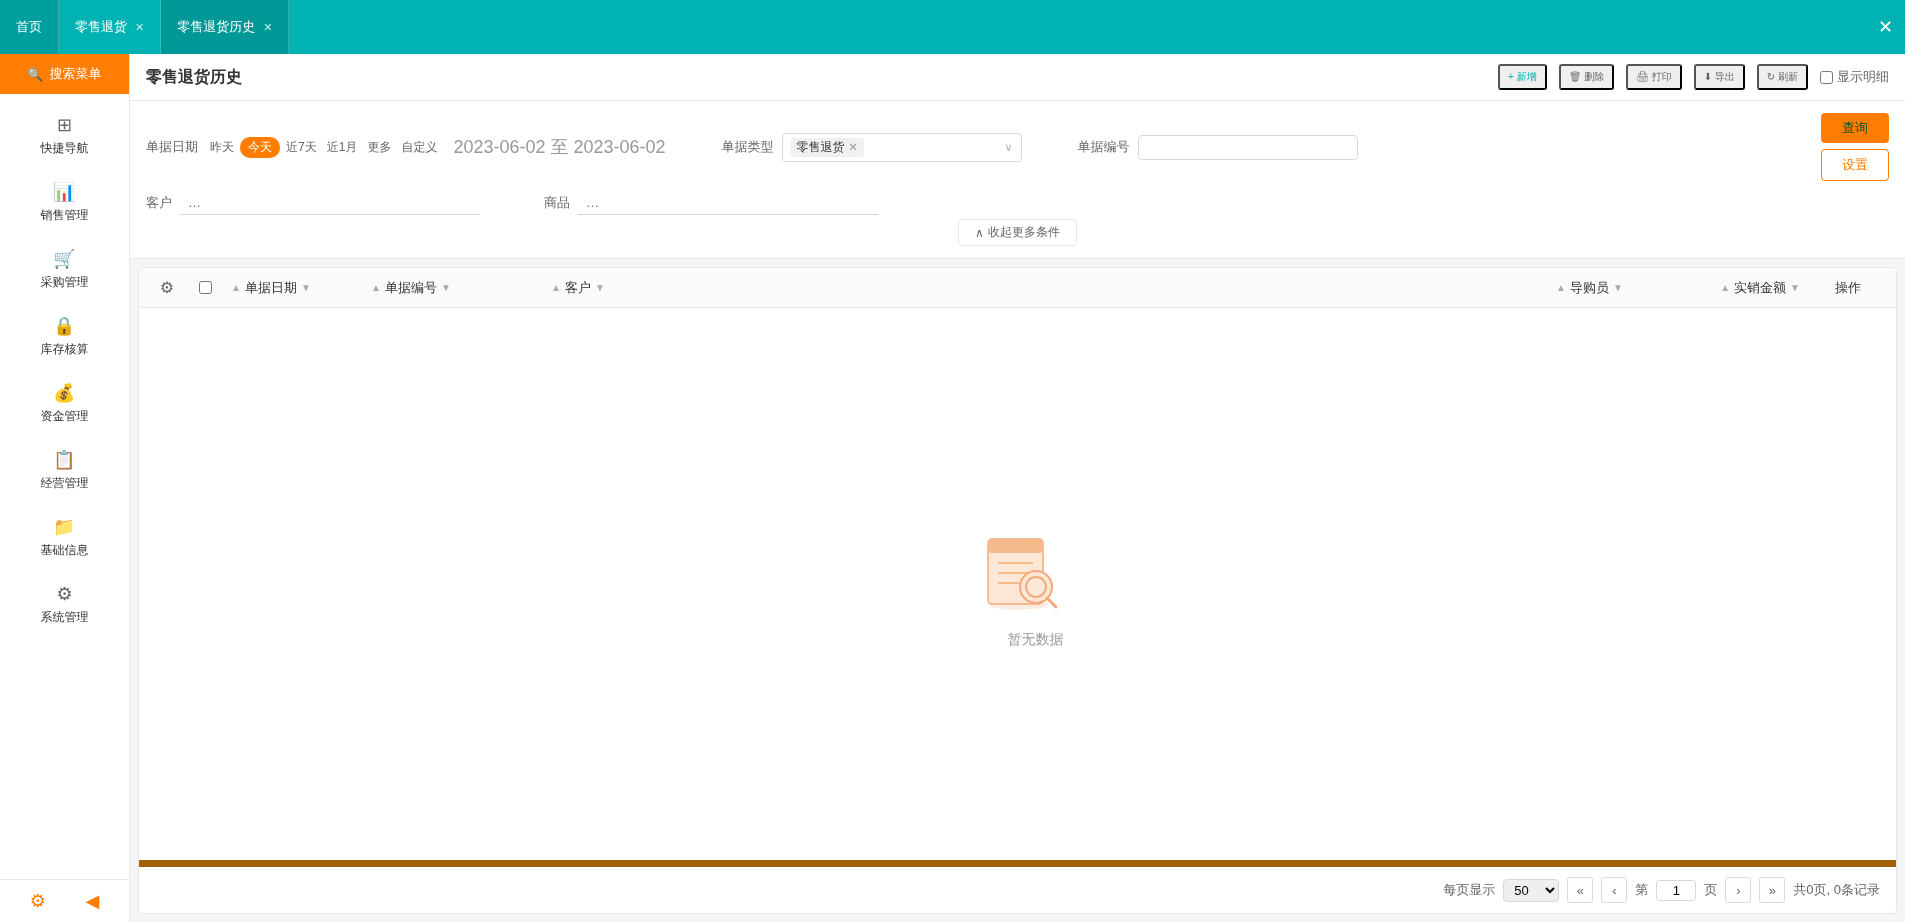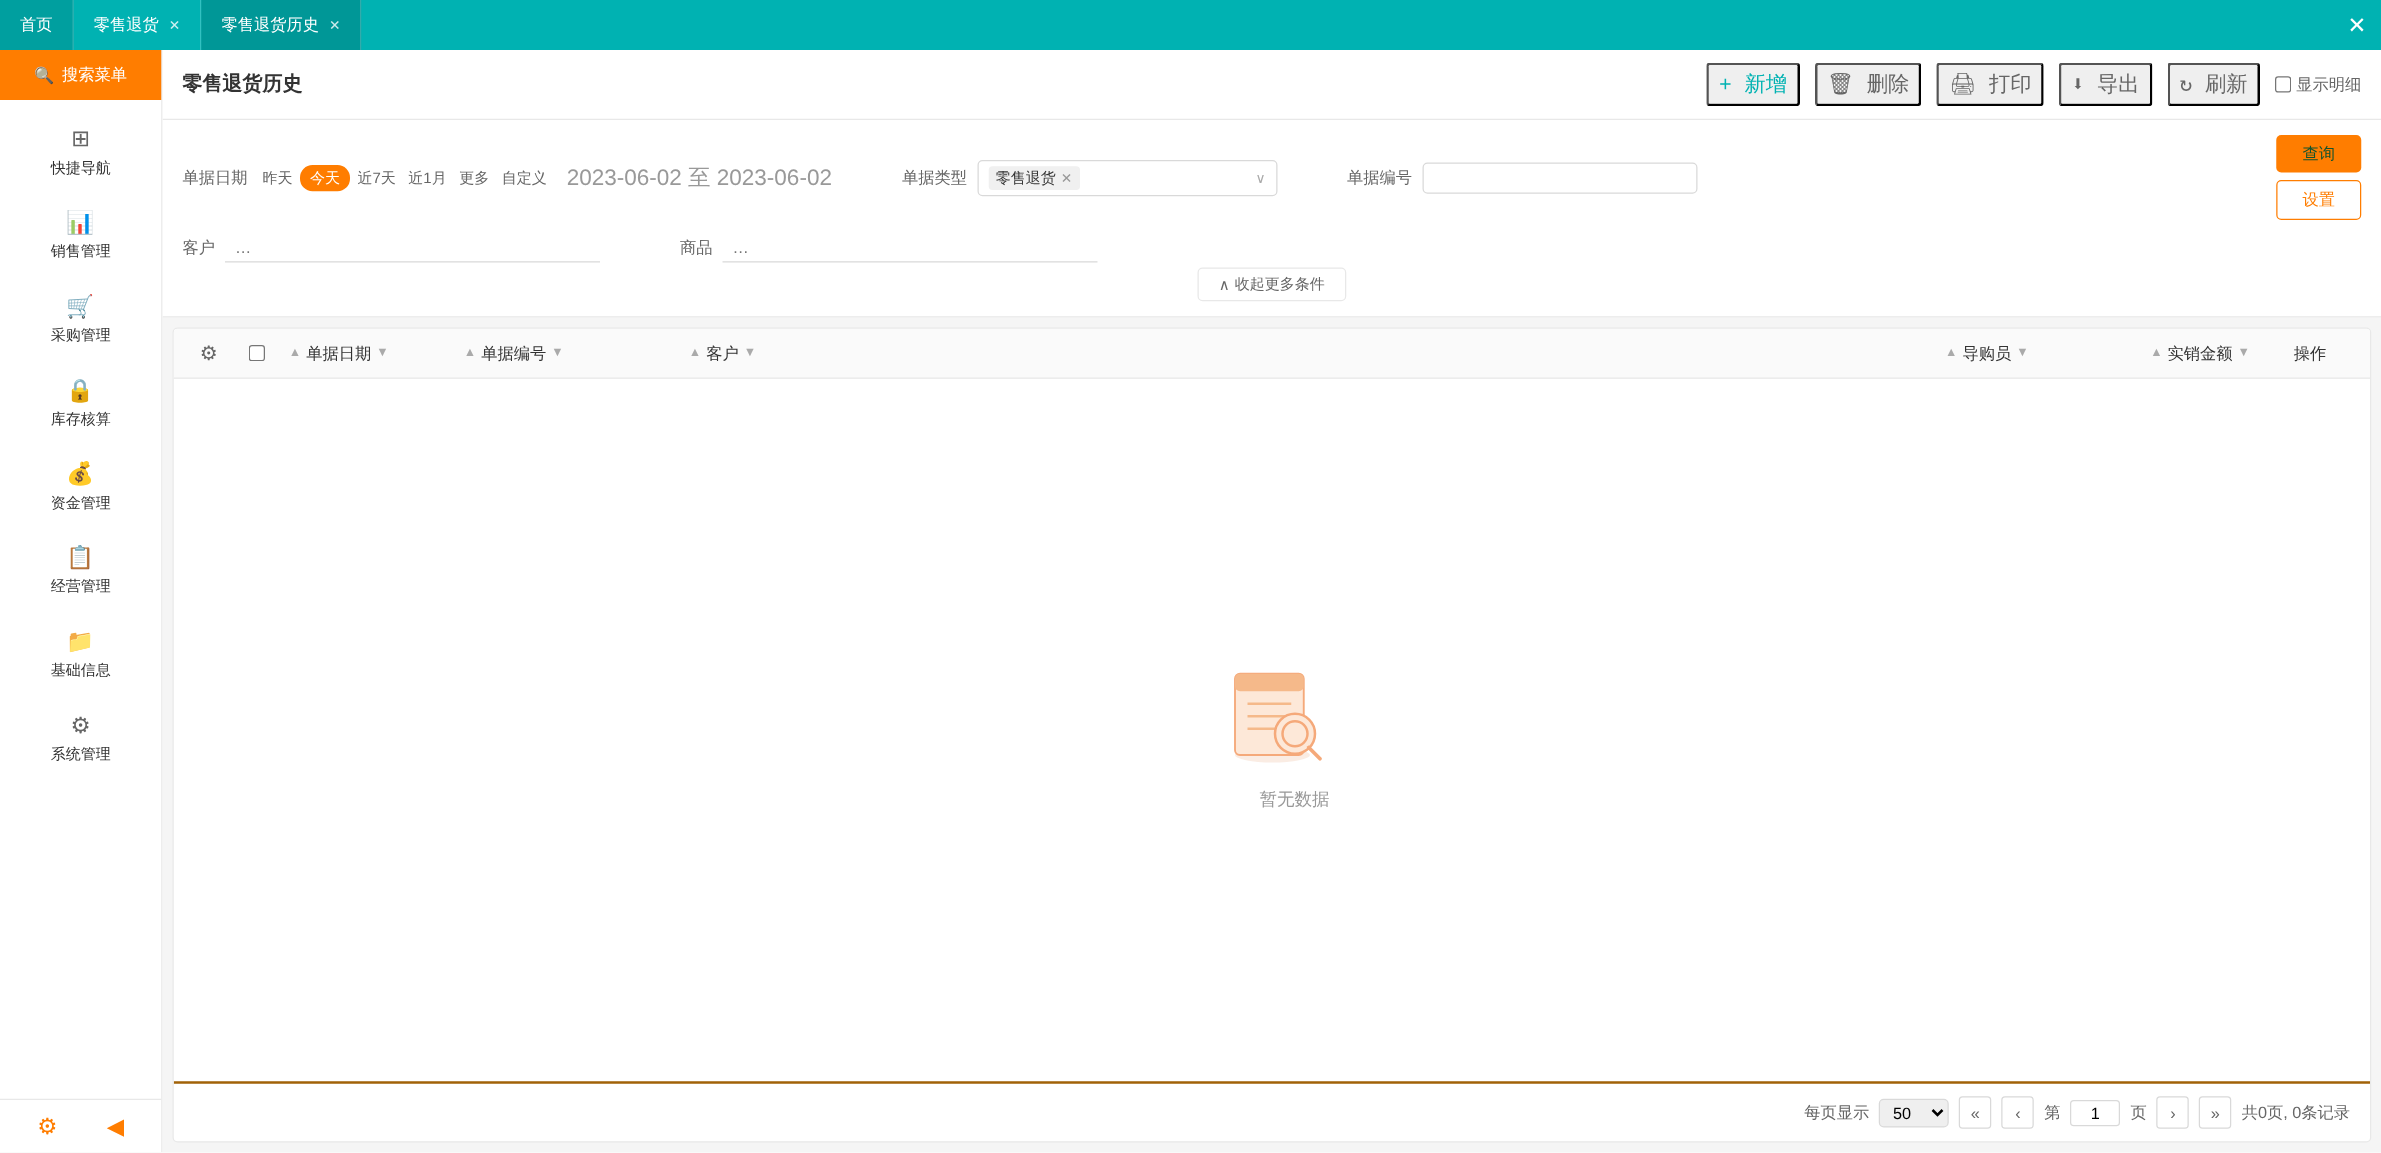--- a/index.html
+++ b/index.html
@@ -1,20 +1,20 @@
 <!DOCTYPE html>
 <html><head>
   <meta charset="utf-8">
   <style>
     * { box-sizing: border-box; margin: 0; padding: 0; font-family: 'Microsoft YaHei', Arial, sans-serif; }
     body { display: flex; flex-direction: column; height: 922px; width: 1905px; overflow: hidden; background: #f5f5f5; }
 
     
     .top-bar {
-      height: 40px;
+      height: 54px;
       background: #00b2b2;
       display: flex;
       align-items: center;
       padding: 0 0;
       flex-shrink: 0;
     }
     .top-bar-tabs {
       display: flex;
       align-items: stretch;
       height: 100%;
@@ -136,26 +136,25 @@
     }
     .toolbar {
       display: flex;
       align-items: center;
       gap: 12px;
     }
     .toolbar-btn {
       display: flex;
       align-items: center;
       gap: 4px;
-      font-size: 17px;
+      font-size: 10px;
       color: #666;
       cursor: pointer;
       padding: 4px 8px;
       border-radius: 3px;
-      font-family: Liberation Mono, monospace;
     }
     .toolbar-btn.add { color: #00b2b2; }
     .toolbar-btn.delete { color: #666; }
     .show-detail-label {
       display: flex;
       align-items: center;
       gap: 4px;
       font-size: 13px;
       color: #666;
     }
@@ -371,21 +370,21 @@
       color: #999;
       margin-left: 36px;
     }
 
     
     .pagination {
       display: flex;
       align-items: center;
       justify-content: flex-end;
       padding: 10px 16px;
-      border-top: 2px solid #a16207;
+      border-top: 7px solid #a16207;
       gap: 8px;
       flex-shrink: 0;
       font-size: 13px;
       color: #666;
     }
     .page-size-select {
       border: 1px solid #d9d9d9;
       border-radius: 4px;
       padding: 2px 6px;
       font-size: 13px;

